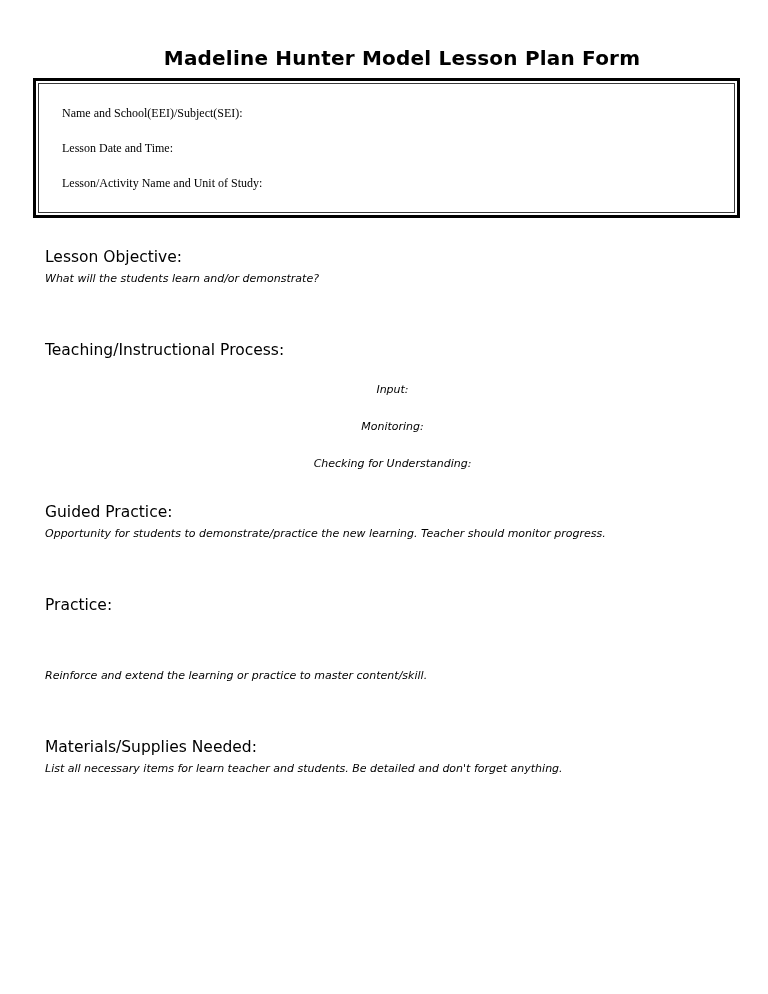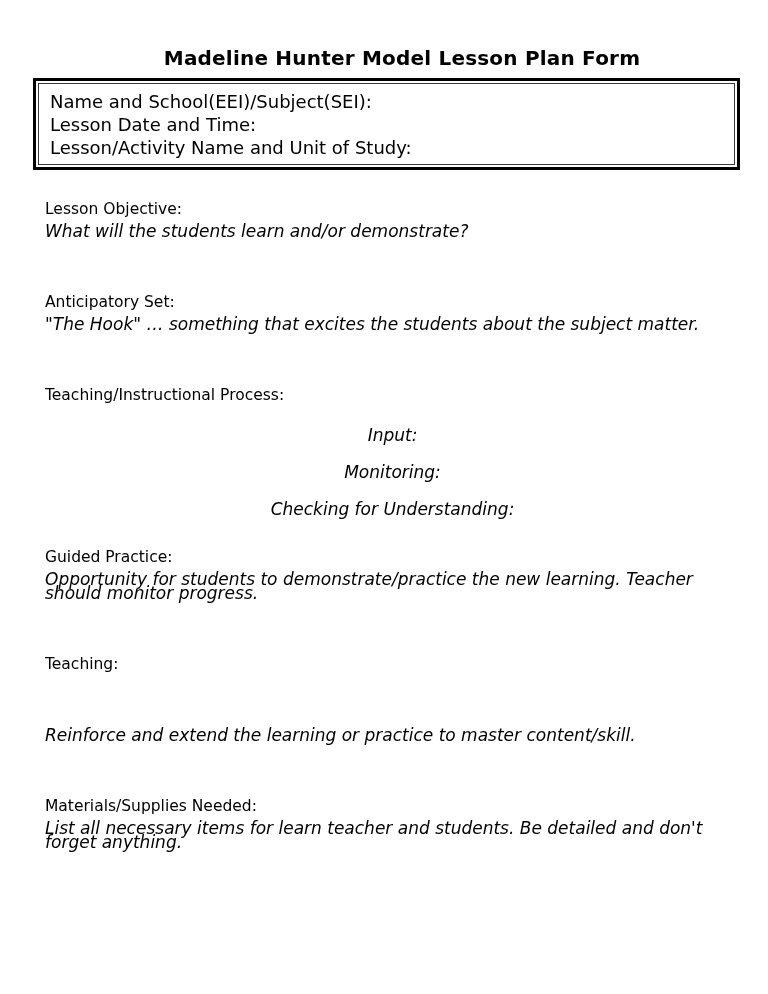--- a/index.html
+++ b/index.html
@@ -24,37 +24,38 @@
   .header-box-outer {
     margin: 0 28px 0 33px;
     border: 3px solid #000000;
     padding: 2px;
   }
   .header-box-inner {
     border: 1px solid #3a3a3a;
     padding: 6px 11px 5px 11px;
   }
   .header-box-inner p {
-    margin: 0;
-    font-size: 18px;
+    margin: 12px;
+    font-size: 12px;
     line-height: 23px;
+    font-family: Liberation Serif, serif;
   }
   .content {
     margin: 29px 28px 0 45px;
   }
   .sec { margin: 8px 0 54px 0; }
   .sec h2 {
     margin: 0 0 5px 0;
     font-size: 15.5px;
     font-weight: normal;
     line-height: 20px;
   }
   .desc {
     margin: 0;
-    font-size: 17px;
+    font-size: 11px;
     font-style: italic;
     line-height: 14px;
   }
   .sec-teaching { margin-bottom: 31px; }
   .sec-teaching .sub { margin-top: 23px; text-align: center; }
   .sec-materials { margin-bottom: 0; }
 </style>
 </head>
 <body>
 
@@ -70,39 +71,35 @@
     </div>
   </div>
 
   <div class="content">
 
     <section class="sec">
       <h2>Lesson Objective:</h2>
       <p class="desc">What will the students learn and/or demonstrate?</p>
     </section>
 
-    <section class="sec">
-      <h2>Anticipatory Set:</h2>
-      <p class="desc">"The Hook" … something that excites the students about the subject matter.</p>
-    </section>
 
     <section class="sec sec-teaching">
       <h2>Teaching/Instructional Process:</h2>
       <p class="desc sub">Input:</p>
       <p class="desc sub">Monitoring:</p>
       <p class="desc sub">Checking for Understanding:</p>
     </section>
 
     <section class="sec">
       <h2>Guided Practice:</h2>
       <p class="desc">Opportunity for students to demonstrate/practice the new learning.  Teacher should monitor progress.</p>
     </section>
 
     <section class="sec">
-      <h2>Teaching:</h2>
+      <h2>Practice:</h2>
     </section>
 
     <section class="sec">
       <p class="desc">Reinforce and extend the learning or practice to master content/skill.</p>
     </section>
 
     <section class="sec sec-materials">
       <h2>Materials/Supplies Needed:</h2>
       <p class="desc">List all necessary items for learn teacher and students.  Be detailed and don't forget anything.</p>
     </section>

